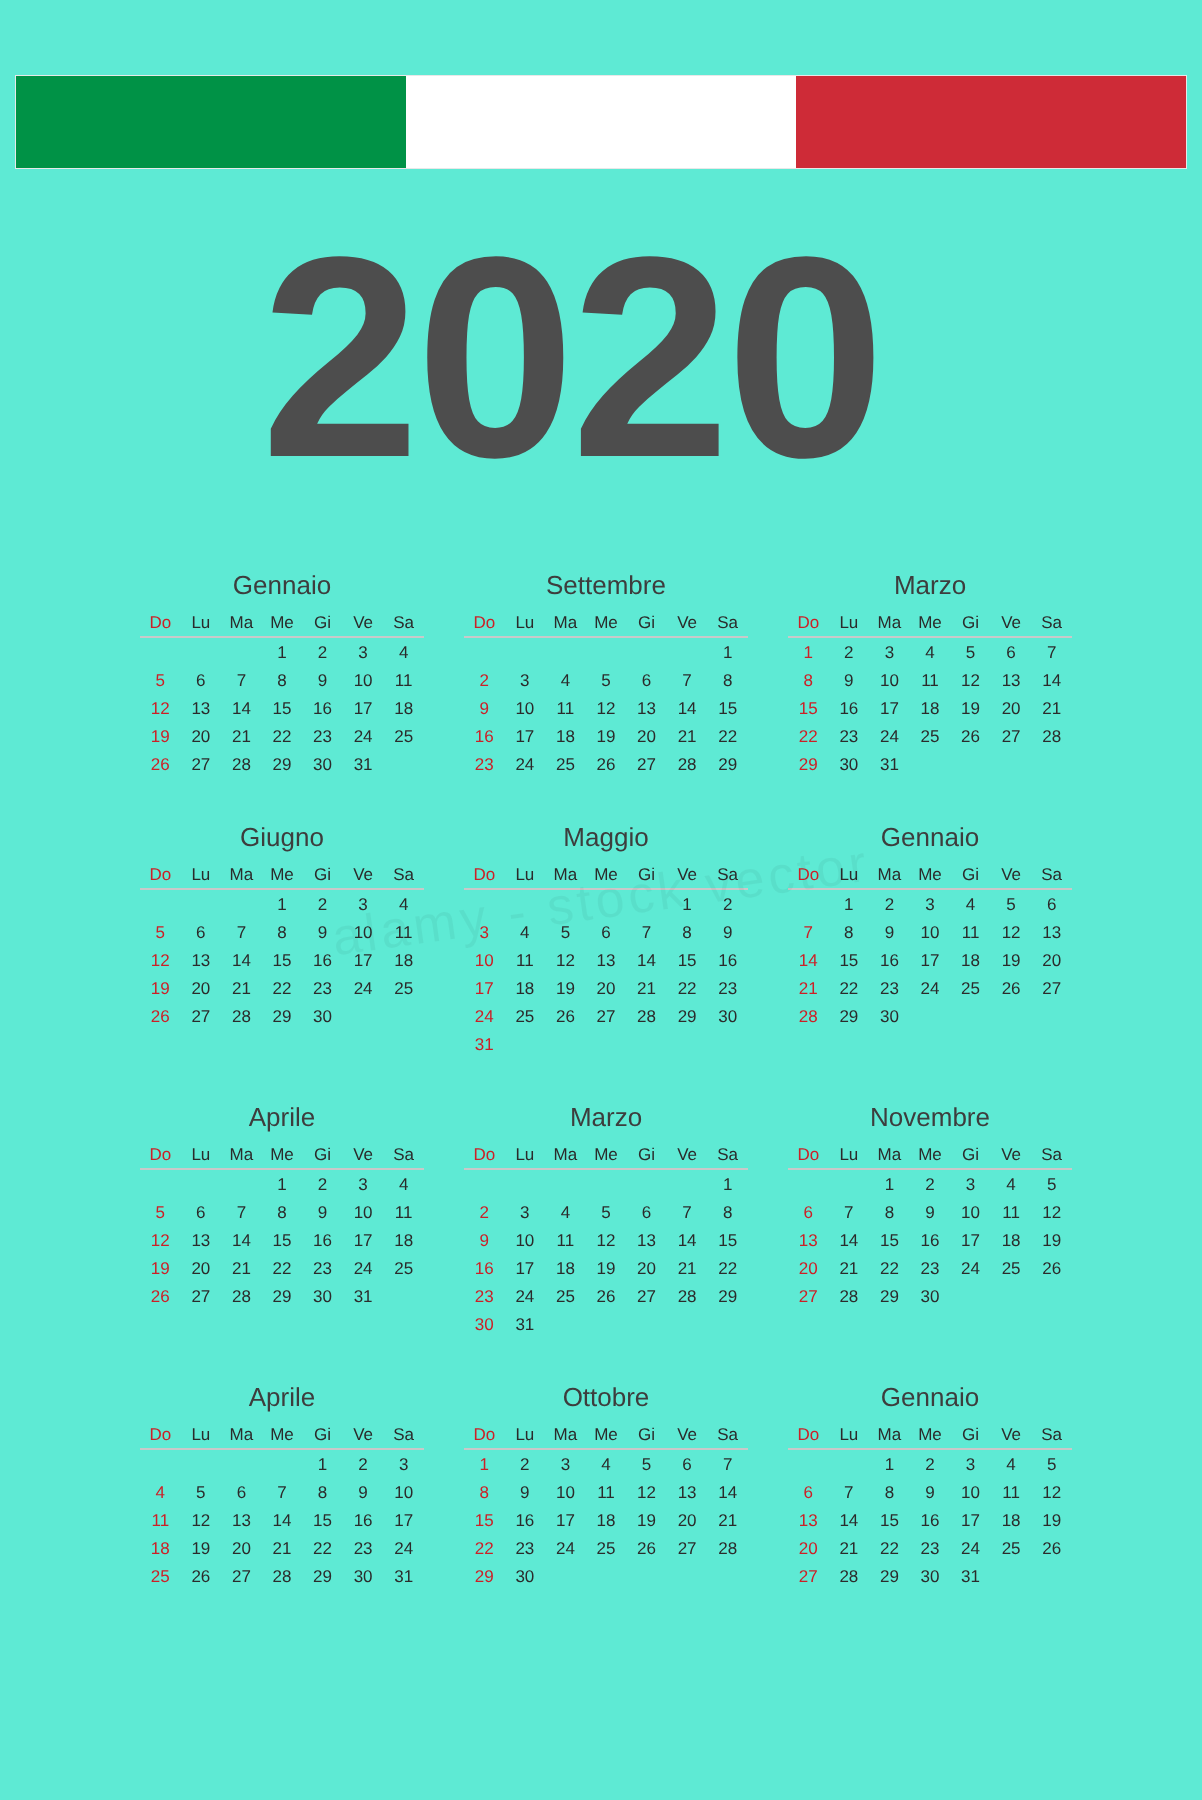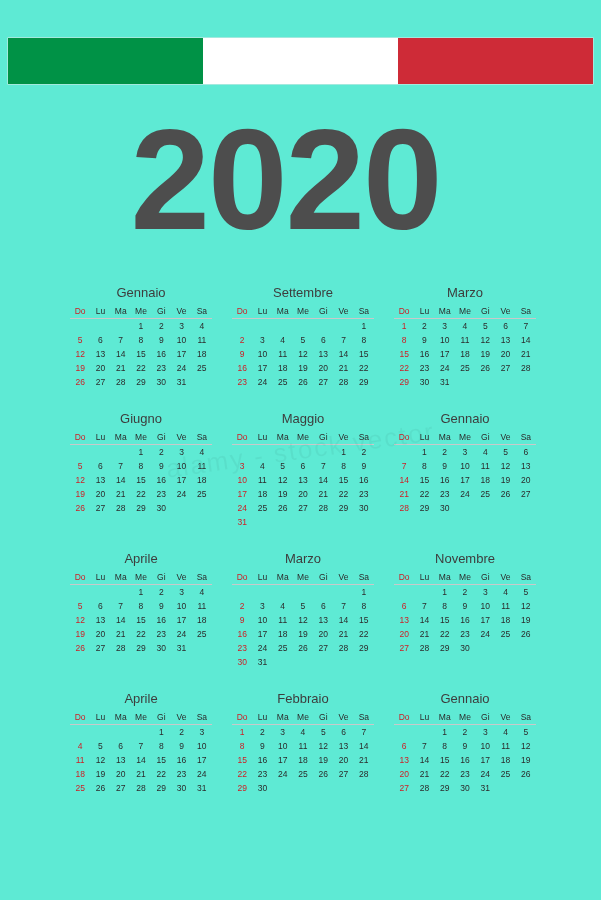--- a/index.html
+++ b/index.html
@@ -787,21 +787,21 @@
                 <td>27</td>
                 <td>28</td>
                 <td>29</td>
                 <td>30</td>
                 <td>31</td>
               </tr>
             </tbody>
           </table>
         </div>
         <div class="month">
-          <div class="month-name">Febbraio</div>
+          <div class="month-name">Ottobre</div>
           <table class="month-table">
             <thead>
               <tr>
                 <th class="wd-sun">Do</th>
                 <th>Lu</th>
                 <th>Ma</th>
                 <th>Me</th>
                 <th>Gi</th>
                 <th>Ve</th>
                 <th>Sa</th>

